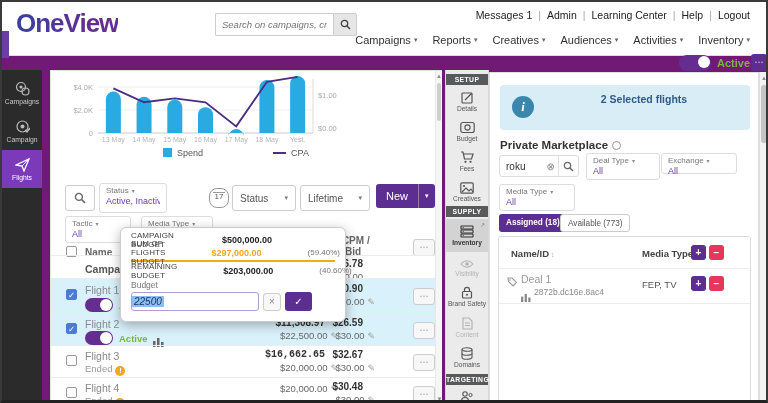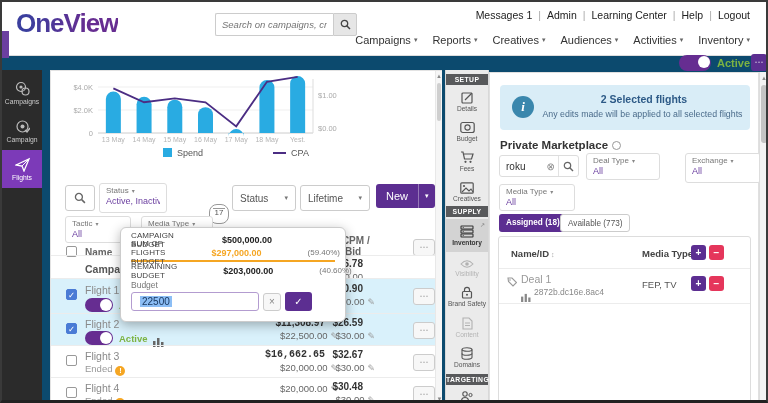--- a/index.html
+++ b/index.html
@@ -1,17 +1,17 @@
 <!DOCTYPE html>
 <html><head>
 <meta charset="utf-8">
 <style>
   html,body{margin:0;padding:0;background:#888;}
   *{box-sizing:border-box;}
-  #screen{position:relative;width:768px;height:403px;overflow:hidden;background:#0c4a6e;
+  #screen{position:relative;width:768px;height:403px;overflow:hidden;background:#701a75;
     border:2px solid #3a3a3a;border-bottom:3px solid #222;
     font-family:"Liberation Sans",sans-serif;-webkit-font-smoothing:antialiased;}
   .abs{position:absolute;}
   
   .hdr{left:0;top:0;width:764px;height:54px;background:#fff;border-bottom:1px solid #ddd;z-index:4;}
   .logo{left:14px;top:6px;font-size:26px;font-weight:bold;letter-spacing:-1px;
     background:linear-gradient(90deg,#3B3F9E 10%,#662D91 70%);-webkit-background-clip:text;background-clip:text;
     color:transparent;}
   .srch{left:213px;top:11px;display:flex;height:23px;}
   .srch input{width:118px;height:23px;border:1px solid #ccc;border-right:none;border-radius:2px 0 0 2px;
@@ -42,21 +42,21 @@
   .fbox .fl{font-size:8px;color:#777;display:flex;align-items:center;gap:3px;}
   .fbox .fl .ch{font-size:6px;color:#888;}
   .fbox .fv{font-size:9px;color:#6B3FA0;margin-top:1px;white-space:nowrap;overflow:hidden;}
   .sel{border:1px solid #ccc;border-radius:3px;background:#fff;color:#555;font-size:10px;
     display:flex;align-items:center;justify-content:space-between;padding:0 7px;cursor:pointer;}
   .sel .ch{font-size:7px;color:#777;}
   .newbtn{display:flex;background:#5C2E91;border-radius:3px;color:#fff;cursor:pointer;overflow:hidden;}
   .newbtn .nb{padding:6px 10px;font-size:11px;font-weight:normal;}
   .newbtn .nc{padding:6px 6px;border-left:1px solid rgba(255,255,255,.35);display:flex;align-items:center;font-size:7px;}
   .cal{border:1px solid #999;border-radius:8px;width:20px;height:20px;background:#fff;cursor:pointer;
-    font-size:8px;color:#555;display:flex;align-items:flex-end;justify-content:center;padding-bottom:6px;position:relative;margin-top:16px;}
+    font-size:8px;color:#555;display:flex;align-items:flex-end;justify-content:center;padding-bottom:6px;position:relative;}
   .cal:before{content:"";position:absolute;top:3px;left:3px;right:3px;border-top:1.5px solid #999;}
   .cb{width:11px;height:11px;border:1px solid #999;border-radius:2px;background:#fff;cursor:pointer;}
   .cb.on{background:#4A7BD5;border-color:#4A7BD5;color:#fff;font-size:8.5px;line-height:11px;text-align:center;}
   .tgl{width:28px;height:14px;border-radius:8px;background:#662D91;position:relative;cursor:pointer;}
   .tgl:after{content:"";position:absolute;right:1px;top:1px;width:12px;height:12px;border-radius:50%;background:#fff;}
   .row{position:absolute;left:0;width:384px;border-top:1px solid #ECECEC;}
   .row.hl{background:#D9F1FB;}
   .fname{font-size:10.5px;color:#8a8a8a;}
   .fname.b{font-weight:bold;color:#555;}
   .stat-a{font-size:9.5px;font-weight:bold;color:#7CB342;}
@@ -75,22 +75,22 @@
   .pop{left:118px;top:225px;width:226px;height:95px;background:#fff;border:1px solid #ccc;border-radius:6px;
     box-shadow:0 3px 12px rgba(0,0,0,.3);z-index:60;padding:5px 10px;}
   .prow{display:flex;align-items:center;height:13px;gap:46px;}
   .prow .pl{width:112px;font-size:8px;color:#444;letter-spacing:.1px;}
   .prow .pv{width:55px;font-size:9px;font-weight:bold;color:#222;text-align:right;}
   .prow .pp{width:42px;font-size:8px;color:#777;text-align:right;}
   .prow.orange .pv{color:#F5A623;}
   .psep{border-bottom:2px solid #F5A623;margin:1px 0 2px 0;}
   .blab{font-size:8.5px;color:#777;margin-top:3px;}
   .binput{display:flex;align-items:center;gap:4px;margin-top:2px;}
-  .binput .inp{width:128px;height:19px;border:1.5px solid #B39CD0;border-radius:3px;padding:0 8px;
-    display:flex;align-items:center;cursor:text;}
+  .binput .inp{width:128px;height:19px;border:1.5px solid #B39CD0;border-radius:3px;padding:0 0;
+    display:flex;align-items:center;cursor:text;font-style:italic;}
   .binput .selection{background:#8CBEF5;color:#17365D;font-size:10px;padding:0 2px;}
   .binput .xb{width:18px;height:18px;border:1px solid #ccc;border-radius:3px;background:#F7F7F7;color:#888;
     font-size:10px;text-align:center;line-height:16px;cursor:pointer;}
   .binput .okb{width:27px;height:19px;border-radius:3px;background:#5C2E91;color:#fff;font-size:10px;
     text-align:center;line-height:19px;cursor:pointer;}
   .spendnote{font-size:8.5px;color:#888;margin-top:3px;}
   .spendnote b{color:#333;}
   
   .tools{left:443px;top:68px;width:44px;height:335px;background:#EBEBEB;border-left:1px solid #D8D8D8;
     border-right:1px solid #D8D8D8;z-index:2;}
@@ -499,21 +499,20 @@
   </div>
 
   <div class="abs tgl" style="left:677px;top:53px;width:32px;height:16px;z-index:4;" data-interactable="true"></div>
   <div class="abs activebar-lbl" style="left:715px;top:55px;z-index:4;" data-interactable="false">Active</div>
   <div class="abs pmorebtn" style="left:749px;top:52px;z-index:4;" data-interactable="true"><span data-interactable="false">⋯</span></div>
 
   <div class="abs rpanel" data-interactable="false">
     <div class="abs banner" data-interactable="false">
       <div class="iicon" data-interactable="false">i</div>
       <div class="btitle" data-interactable="false">2 Selected flights</div>
-      <div class="bsub" data-interactable="false">Any edits made will be applied to all selected flights</div>
     </div>
 
     <div class="abs pmph" data-interactable="false">
       <span>Private Marketplace</span>
         <span class="qc" data-interactable="false"></span>
     </div>
 
     <div class="abs pmpsearch" data-interactable="true">
       <span class="val" data-interactable="false">roku</span>
       <span class="clr" data-interactable="true">⊗</span>
@@ -524,21 +523,21 @@
         </svg>
       </span>
     </div>
     <div class="abs fbox" style="left:96px;top:80px;width:74px;height:27px;" data-interactable="true">
       <div class="fl">
           <span>Deal Type</span>
           <span class="ch" data-interactable="false">▾</span>
         </div>
       <div class="fv">All</div>
     </div>
-    <div class="abs fbox" style="left:195px;top:80px;width:76px;height:30px;" data-interactable="true">
+    <div class="abs fbox" style="left:171px;top:80px;width:76px;height:21px;" data-interactable="true">
       <div class="fl">
           <span>Exchange</span>
           <span class="ch" data-interactable="false">▾</span>
         </div>
       <div class="fv">All</div>
     </div>
     <div class="abs fbox" style="left:9px;top:111px;width:76px;height:27px;" data-interactable="true">
       <div class="fl">
           <span>Media Type</span>
           <span class="ch" data-interactable="false">▾</span>

